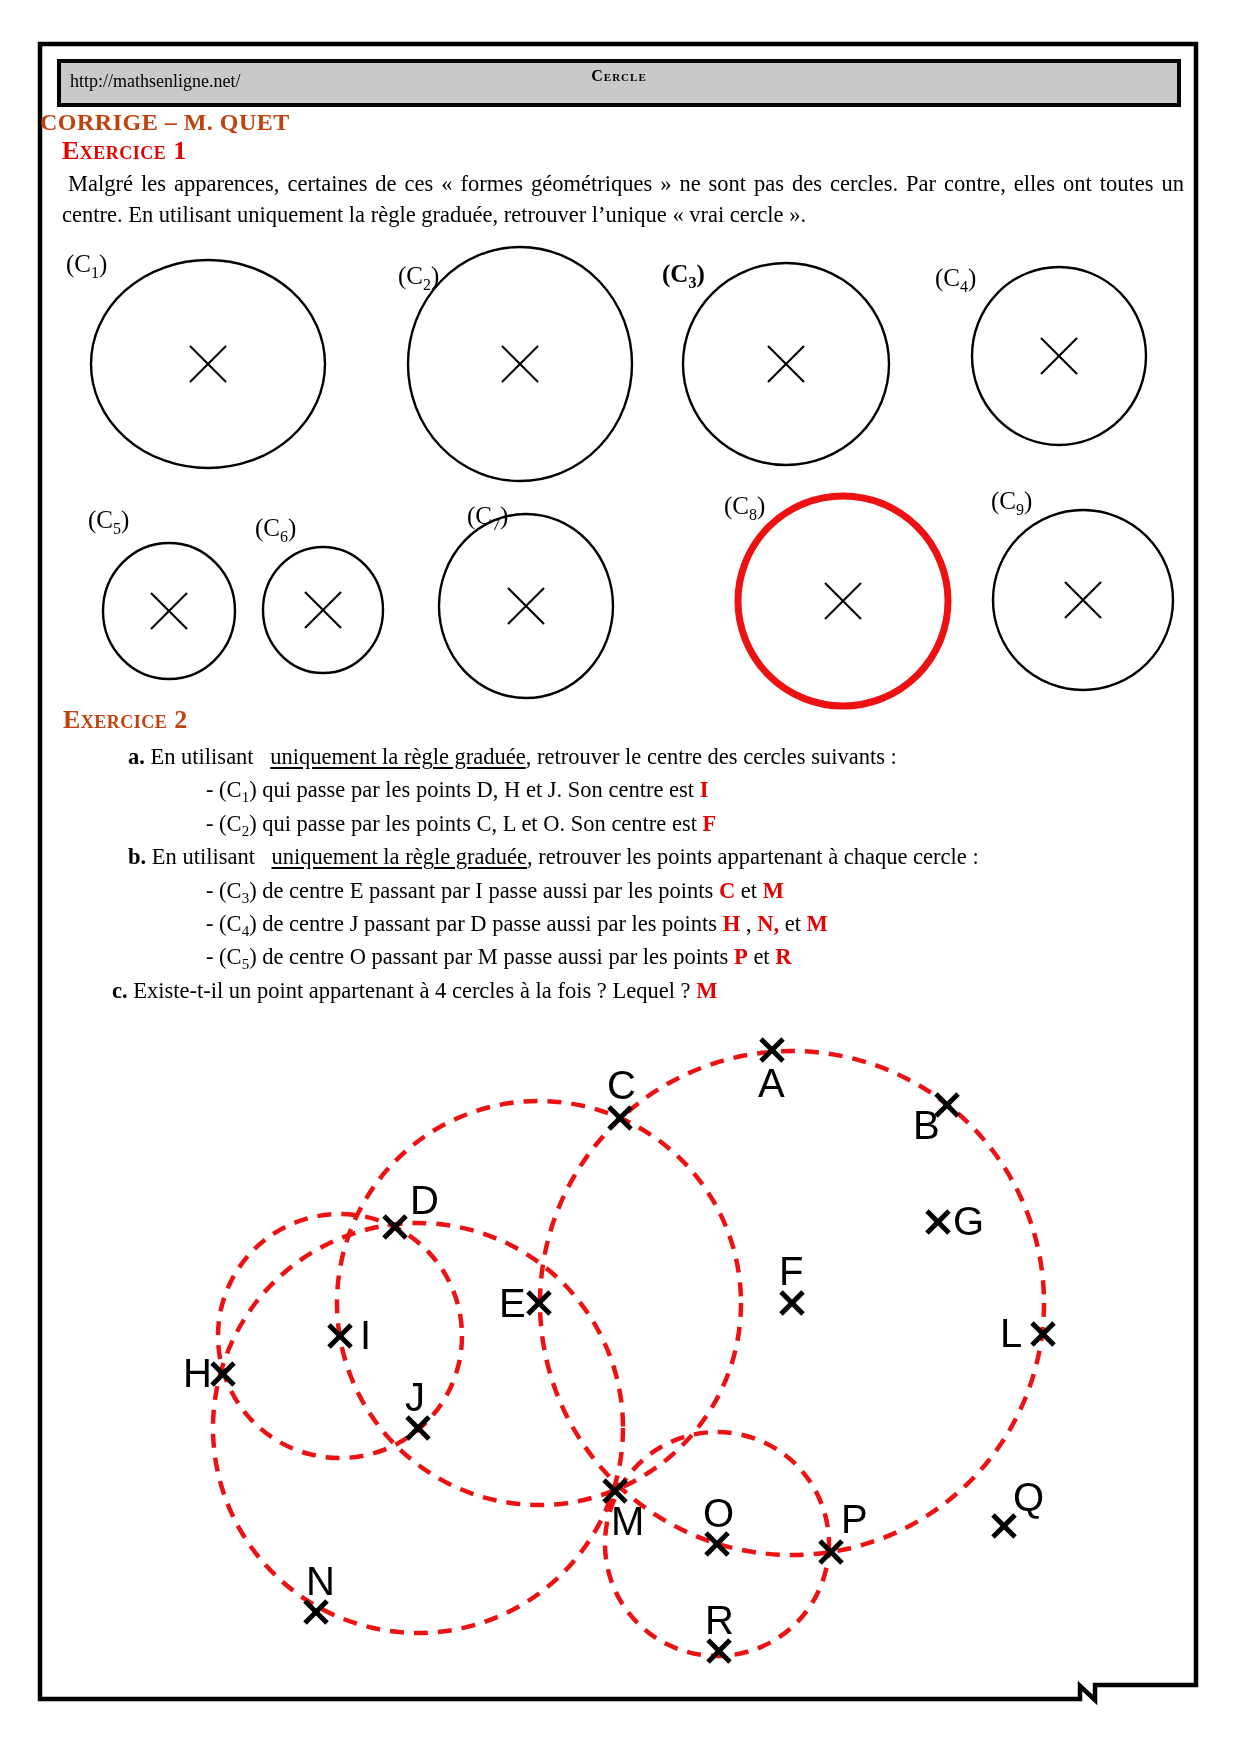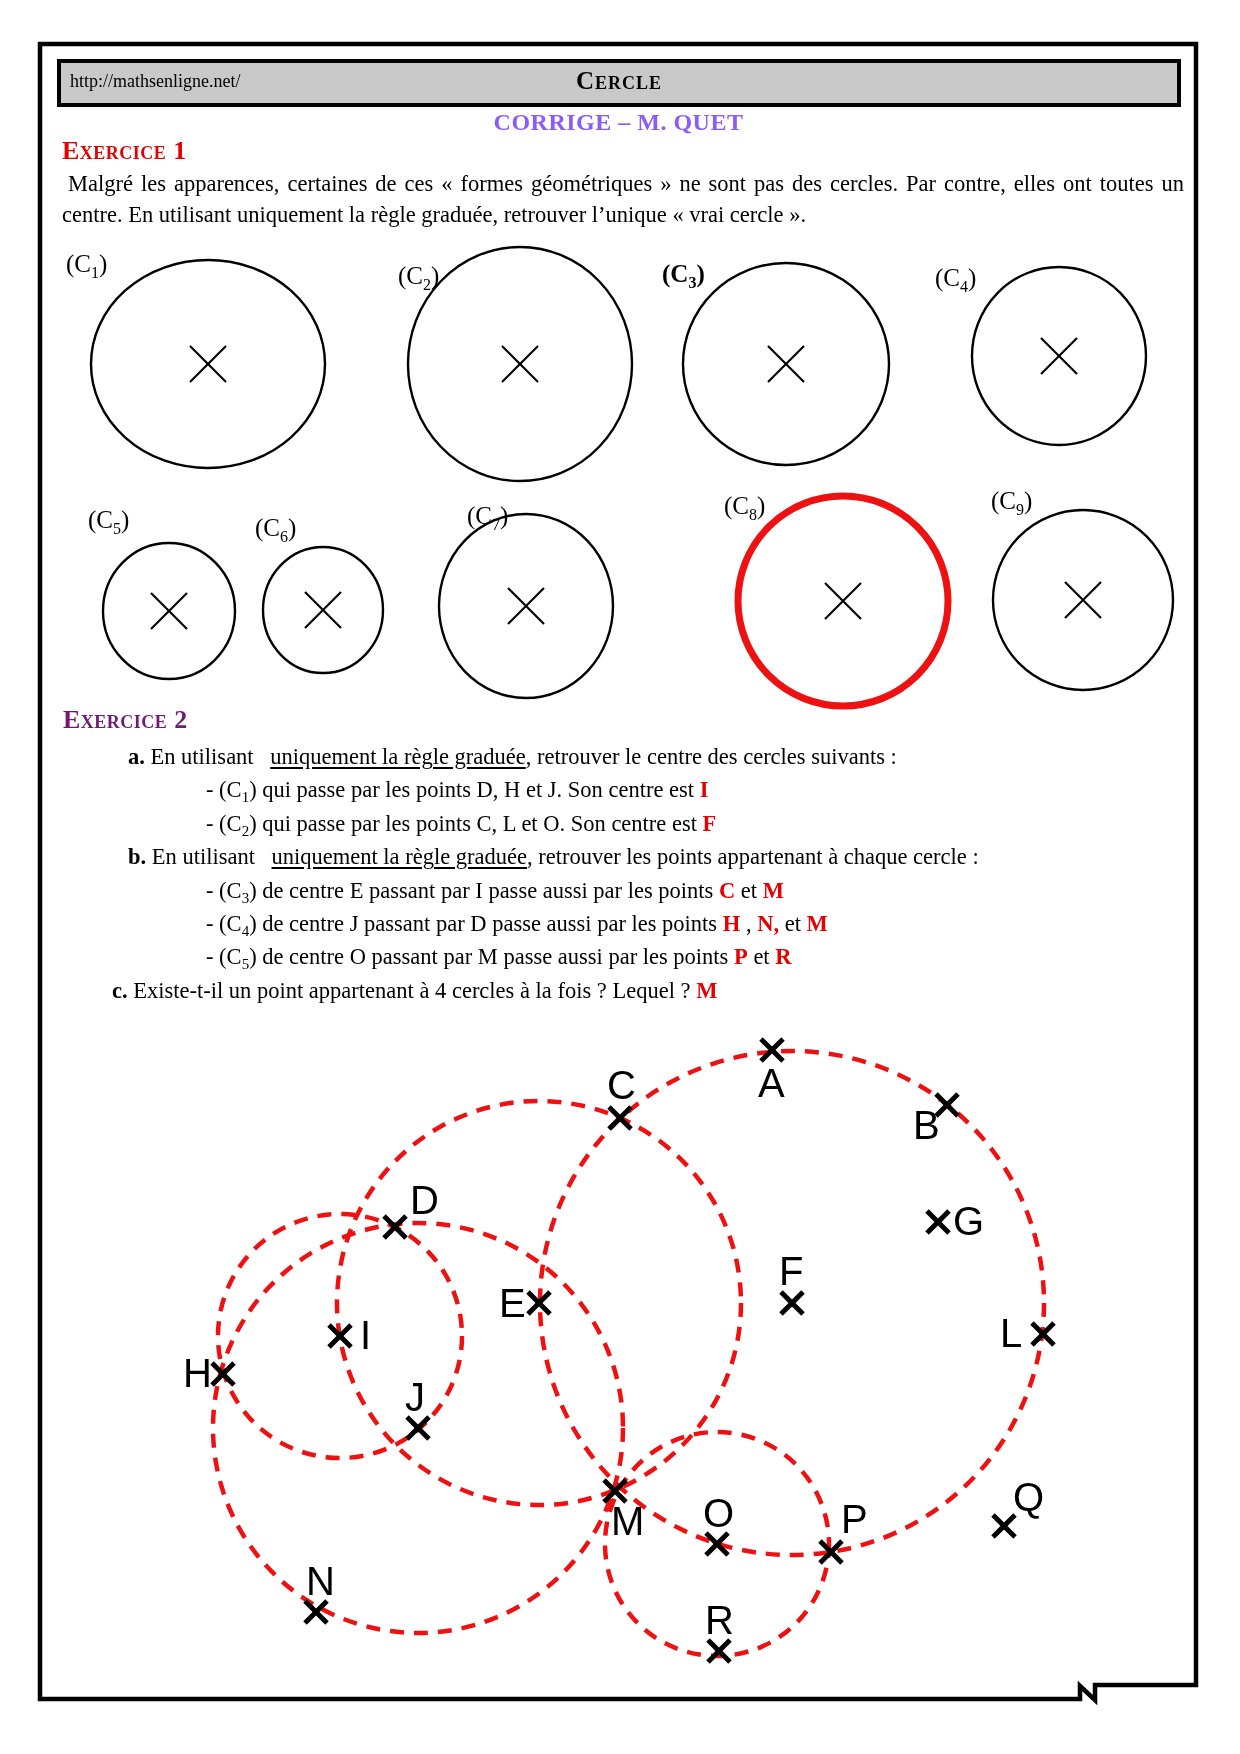--- a/index.html
+++ b/index.html
@@ -4,33 +4,33 @@
 <style>
   html,body{margin:0;padding:0;background:#ffffff;}
   .page{position:relative;width:1240px;height:1754px;background:#fff;
         font-family:"Liberation Serif",serif;color:#000;overflow:hidden;}
   svg.layer{position:absolute;left:0;top:0;}
   
   .header-bar{position:absolute;left:57px;top:59px;width:1124px;height:48px;
       background:#c9c9c9;border:4px solid #000;box-sizing:border-box;}
   .header-url{position:absolute;left:9px;top:8px;font-size:18px;font-weight:normal;}
   .header-title{position:absolute;left:0;right:0;top:4px;text-align:center;
-      font-size:25px;font-weight:bold;font-variant:small-caps;letter-spacing:1px;}
-  .subtitle{position:absolute;left:40px;top:109px;width:1157px;text-align:center;
-      color:#8b5cf6;font-weight:bold;font-size:24px;letter-spacing:.5px;}
+      font-size:16px;font-weight:bold;font-variant:small-caps;letter-spacing:1px;}
+  .subtitle{position:absolute;left:40px;top:109px;width:1157px;
+      color:#c2410c;font-weight:bold;font-size:24px;letter-spacing:.5px;}
   .ex1-heading{position:absolute;left:62px;top:136px;color:#e60000;font-weight:bold;
       font-size:26px;font-variant:small-caps;letter-spacing:.5px;text-align:right;}
   .para{position:absolute;left:62px;top:168px;width:1122px;font-size:22.5px;
       line-height:31px;text-align:justify;text-indent:6px;}
   
   .ex1-label{position:absolute;font-size:25px;}
   .ex1-label sub{font-size:16px;vertical-align:-6px;line-height:0;}
   
   .ex2{position:absolute;left:63px;top:703px;width:1122px;font-size:22.5px;}
-  .ex2 .hd{color:#701a75;font-weight:bold;font-size:26px;font-variant:small-caps;
+  .ex2 .hd{color:#c2410c;font-weight:bold;font-size:26px;font-variant:small-caps;
       letter-spacing:.5px;line-height:34px;margin-bottom:3px;}
   .ex2 .ln{line-height:33.4px;white-space:pre-wrap;}
   .ex2 .ln.a{padding-left:65px;}
   .ex2 .ln.d{padding-left:143px;}
   .ex2 .ln.c{padding-left:49px;}
   .ex2 .b{font-weight:bold;}
   .ex2 .u{text-decoration:underline;text-underline-offset:3px;margin-left:11px;}
   .ex2 .r{color:#e60000;font-weight:bold;}
   .ex2 sub{font-size:15px;vertical-align:-5px;line-height:0;}
   

